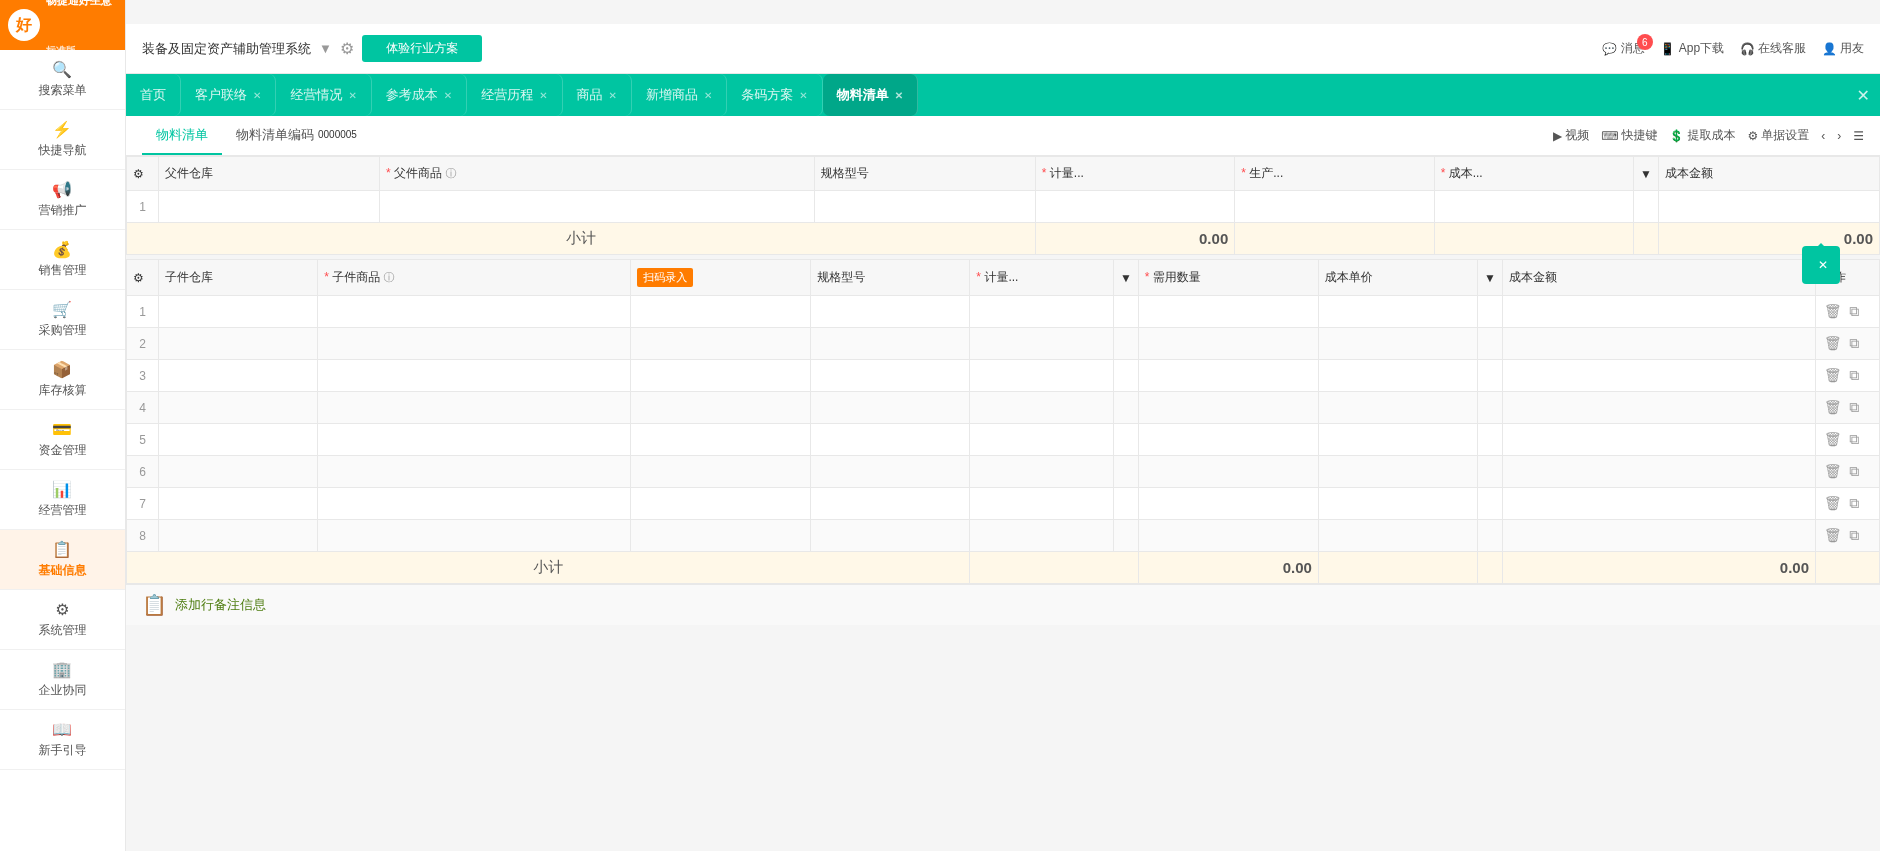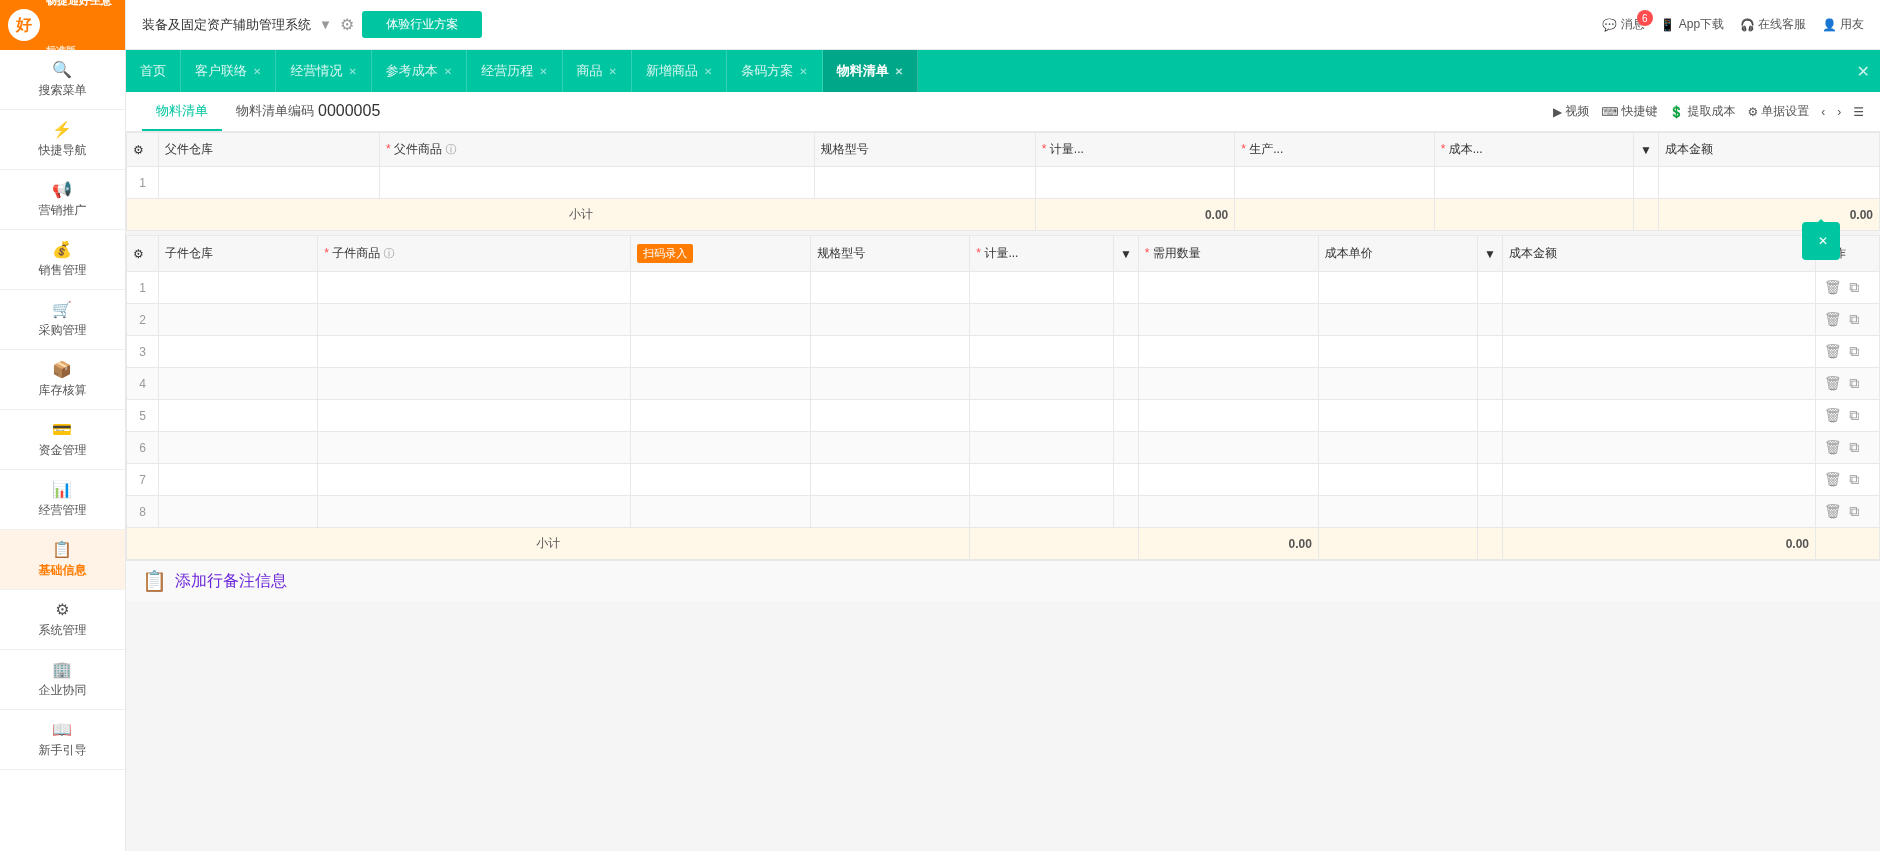--- a/index.html
+++ b/index.html
@@ -52,20 +52,21 @@
     }
     .sidebar-item.active { color: #ff7c00; background: #fff3e8; font-weight: bold; }
     .sidebar-item-icon { font-size: 16px; }
 
     
     .main-content {
       flex: 1;
       display: flex;
       flex-direction: column;
       overflow: hidden;
+      margin-top: 24px;
     }
 
     
     .top-header {
       background: #fff;
       display: flex;
       align-items: center;
       justify-content: space-between;
       padding: 0 16px;
       height: 50px;
@@ -129,20 +130,21 @@
       display: flex;
       align-items: center;
       gap: 4px;
       padding: 12px 14px;
       height: 100%;
       color: rgba(255,255,255,0.85);
       cursor: pointer;
       font-size: 13px;
       white-space: nowrap;
       border-right: 1px solid rgba(255,255,255,0.2);
+      border-radius: 7px;
     }
     .nav-tab.active { background: rgba(0,0,0,0.15); color: #fff; font-weight: bold; }
     .nav-tab .close-x {
       font-size: 10px;
       opacity: 0.7;
       margin-left: 2px;
     }
     .nav-tab-close-all {
       margin-left: auto;
       color: rgba(255,255,255,0.8);
@@ -170,21 +172,21 @@
       color: #555;
       font-size: 13px;
       border-bottom: 2px solid transparent;
     }
     .sub-tab.active {
       color: #00c5a1;
       border-bottom: 2px solid #00c5a1;
     }
     .sub-header-code {
       color: #333;
-      font-size: 16px;
+      font-size: 10px;
       margin-left: 4px;
     }
     .sub-header-right {
       margin-left: auto;
       display: flex;
       align-items: center;
       gap: 12px;
       font-size: 12px;
       color: #555;
     }
@@ -240,21 +242,21 @@
     }
     .data-table tr:nth-child(odd) td { background: #fff; }
     .data-table tr:nth-child(even) td { background: #fafafa; }
     .data-table .row-num {
       text-align: center;
       color: #999;
       width: 32px;
     }
     .subtotal-row td {
       background: #fff8e8 !important;
-      font-size: 12px;
+      font-size: 15px;
       color: #555;
     }
     .subtotal-label {
       text-align: center;
       color: #555;
     }
     .subtotal-value {
       text-align: right;
       color: #333;
       font-weight: bold;
@@ -765,17 +767,17 @@
             <td></td>
             <td class="subtotal-value right-align">0.00</td>
             <td></td>
           </tr>
         </tbody>
       </table>
     </div>
 
     <div class="bottom-bar">
       <span style="font-size:20px;cursor:pointer;">📋</span>
-      <span style="font-size:16px;color:#6d28d9;cursor:pointer;font-family:Liberation Mono, monospace;">添加行备注信息</span>
+      <span style="font-size:13px;color:#4d7c0f;cursor:pointer;font-family:Liberation Mono, monospace;">添加行备注信息</span>
     </div>
 
   </div>
 </div>
 
 </body></html>

